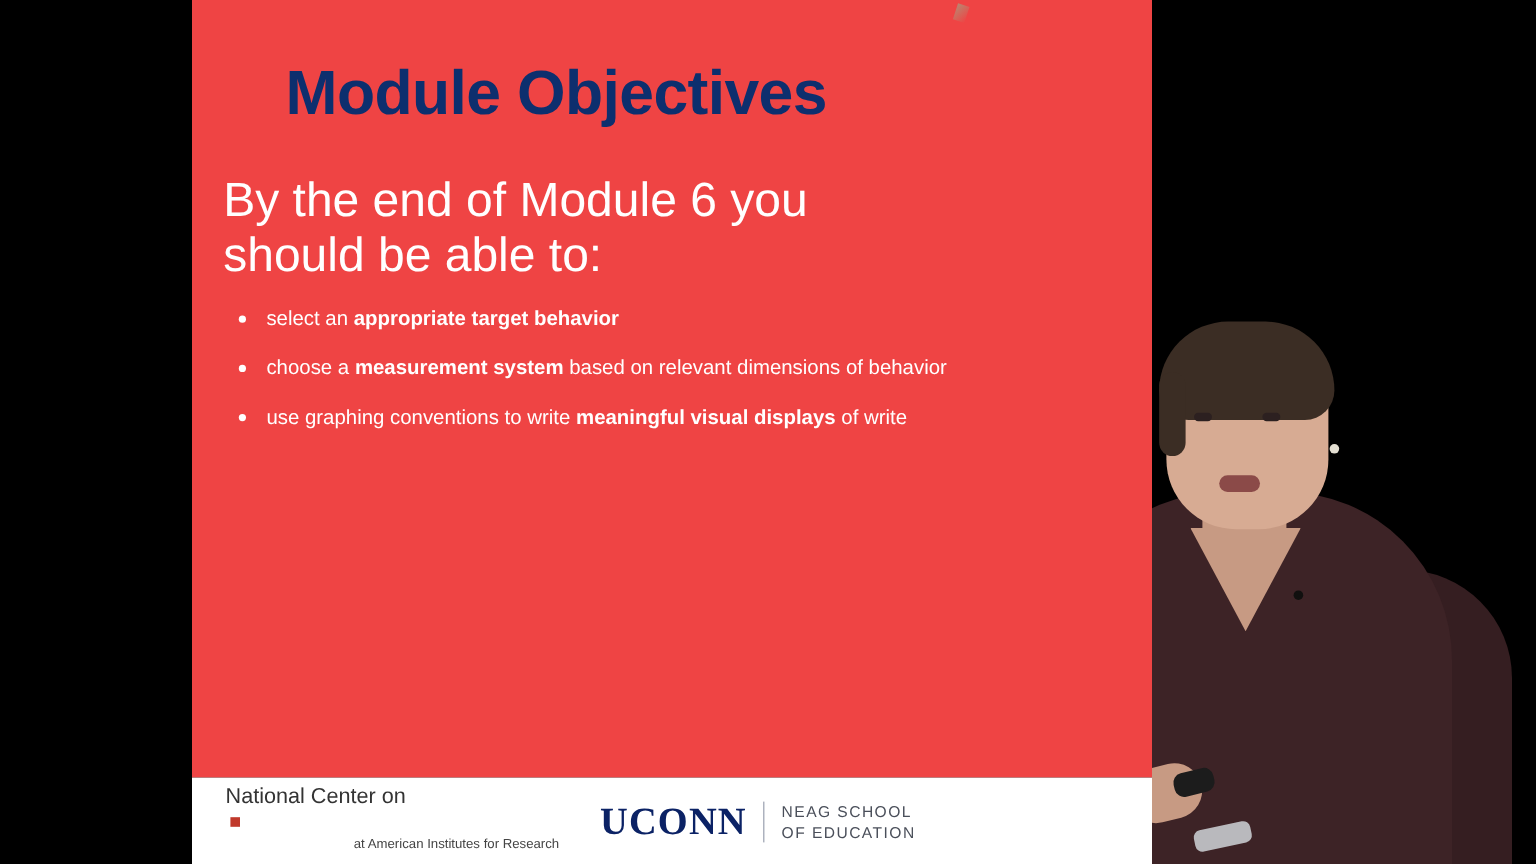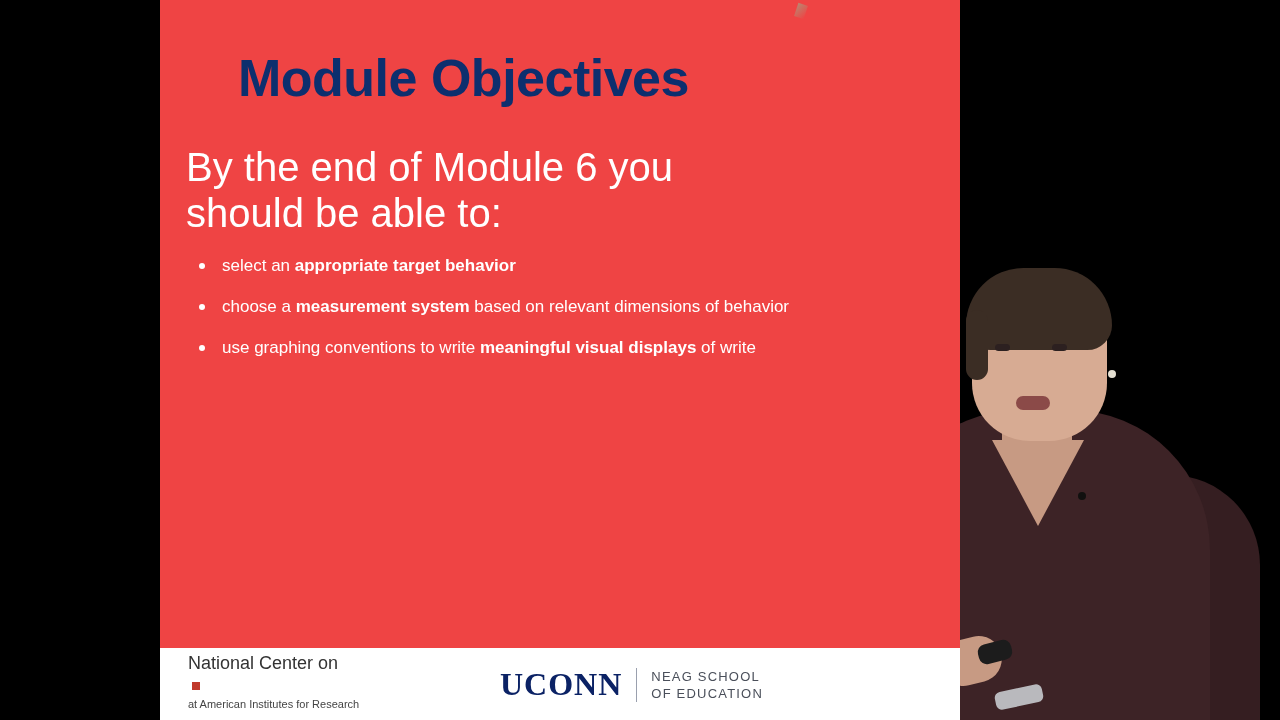--- a/index.html
+++ b/index.html
@@ -118,20 +118,21 @@
     font-size: 21px;
     font-weight: bold;
     color: #c0392b;
     letter-spacing: 0.2px;
     line-height: 25px;
     white-space: nowrap;
   }
   #ncii-line3 {
     font-size: 11px;
     color: #444444;
+    text-align: right;
     width: 278px;
     line-height: 14px;
   }
   #ncii-square {
     display: inline-block;
     width: 8px;
     height: 8px;
     background: #c0392b;
     margin-left: 4px;
     vertical-align: middle;

